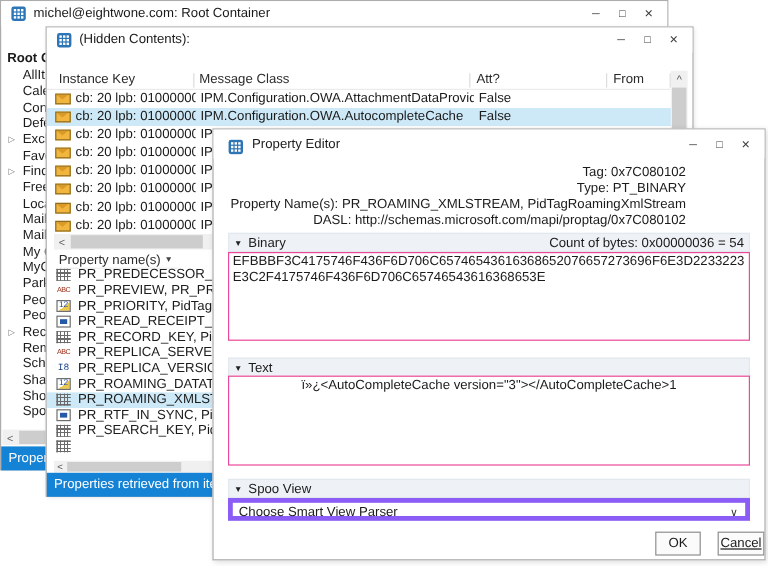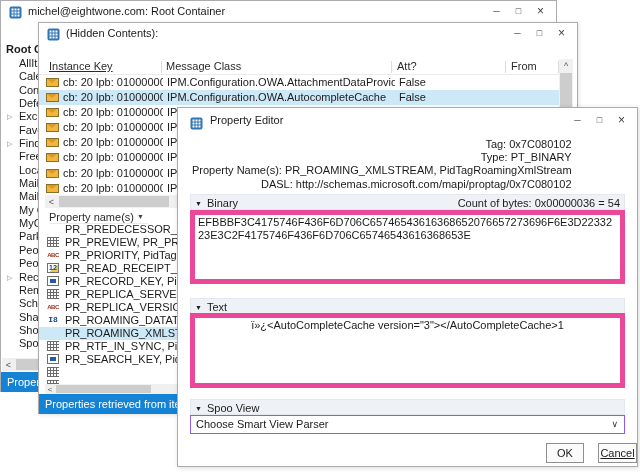--- a/index.html
+++ b/index.html
@@ -54,66 +54,66 @@
 
   
   .statusbar { position:absolute; left:0; right:0; height:20px; line-height:20px;
                background:#1583d5; color:#fff; padding-left:6px; white-space:nowrap; overflow:hidden; }
   #win-a .statusbar { top:371px; }
   #win-b .statusbar { top:371px; }
 
   
   .table-header { position:absolute; left:0; top:36px; width:520px; height:16px; border-bottom:1px solid #ebebeb; color:#2b2b2b; }
   .th { position:absolute; top:1px; white-space:nowrap; }
-  .th-key { left:10px;text-decoration:underline; } .th-class { left:127px; } .th-att { left:358px; } .th-from { left:472px; }
+  .th-key { left:10px; } .th-class { left:127px; } .th-att { left:358px; } .th-from { left:472px; }
   .hsep { position:absolute; top:2px; width:1px; height:12px; background:#dcdcdc; }
   .rows { position:absolute; left:0; top:52px; width:520px; }
   .trow { position:relative; height:15.1px; line-height:15px; white-space:nowrap; }
   .trow.selected { background:#cde8f7; }
   .c-key { position:absolute; left:24px; top:0; width:100px; overflow:hidden; }
   .c-class { position:absolute; left:128px; top:0; width:228px; overflow:hidden; }
   .c-att { position:absolute; left:360px; top:0; }
   .env-icon { position:absolute; left:7px; top:3px; width:13px; height:9px; background:#f2b53d; border:1px solid #8d6e22; }
   .env-icon::before { content:""; position:absolute; left:0; top:0; width:0; height:0;
     border-left:5.5px solid transparent; border-right:5.5px solid transparent; border-top:4px solid #d99a28; }
 
   
   .prop-header { position:absolute; left:10px; top:188px; white-space:nowrap; color:#2b2b2b;
                  border-bottom:1px solid #ebebeb; padding-right:4px; }
   .sort-arrow { font-size:7px; color:#444; vertical-align:2px; padding-left:3px; }
   .prop-list { position:absolute; left:0; top:200px; width:520px; }
   .prow { position:relative; height:13px; line-height:13px; white-space:nowrap; }
   .prow.selected { background:#cde8f7; }
   .plabel { position:absolute; left:26px; top:0; }
-  .picon { position:absolute; left:8px; top:14px; width:12px; height:10px; font-weight:bold;
+  .picon { position:absolute; left:8px; top:1px; width:12px; height:10px; font-weight:normal;
            text-align:center; overflow:hidden; }
   .picon-binary { background:
       repeating-linear-gradient(to right,#6a6a6a 0 1px,transparent 1px 3px),
       repeating-linear-gradient(to bottom,#6a6a6a 0 1px,transparent 1px 3px); }
   .picon-string { color:#9c2c17; font-size:6px; line-height:10px; letter-spacing:-0.5px; }
   .picon-long { border:1px solid #6f6f6f; background:linear-gradient(to bottom right,#fff 55%,#ecc94f 55%);
                 color:#17418c; font-size:7px; line-height:8px; }
   .picon-bool { border:1px solid #6f6f6f; background:#fff; }
   .picon-bool::after { content:""; position:absolute; left:2px; top:2px; right:2px; bottom:2px; background:#2458a8; }
   .picon-i8 { color:#17418c; font-size:8px; line-height:10px; font-family:"Liberation Mono","DejaVu Sans Mono",monospace; }
 
   
   .pe-info { position:absolute; left:14px; top:30px; line-height:13.2px; white-space:nowrap;text-align:right; }
   .pe-section-header { position:absolute; left:12px; right:12px; height:16px; line-height:16px;
                        background:#eef2f6; border:1px solid #e3e8ee; padding:0 4px; white-space:nowrap; }
   .sec-arrow { font-size:7px; color:#222; padding-right:5px; vertical-align:1px; }
   .sec-count { float:right; color:#1b1b1b; }
   #pe-bin-header { top:86px; }
   #pe-text-header { top:190px; }
   #pe-sv-header { top:291px; }
-  .pe-box { position:absolute; left:12px; width:435px; border:5px solid #ec4899; background:#fff;
+  .pe-box { position:absolute; left:12px; width:435px; border:1px solid #ec4899; background:#fff;
             padding:1px 3px; line-height:13px; word-break:break-all; overflow:hidden; }
   #pe-bin-box { top:102px; height:74px; }
   #pe-text-box { top:205px; height:75px;text-align:center; }
-  .pe-dropdown { position:absolute; left:12px; top:307px; width:435px; height:19px; border:1px solid #8b5cf6;
+  .pe-dropdown { position:absolute; left:12px; top:307px; width:435px; height:19px; border:4px solid #8b5cf6;
                  background:#fff; line-height:17px; padding-left:5px; }
   .dd-chevron { position:absolute; right:6px; top:0; font-size:9px; color:#333; line-height:17px; }
   .pe-btn { position:absolute; top:335px; height:20px; background:#fbfbfb; border:1px solid #8f8f8f;
             text-align:center; line-height:18px; }
   #pe-ok { left:368px; width:38px; }
   #pe-cancel { left:420px; width:39px;text-decoration:underline; }
 </style>
 </head>
 <body>
 

